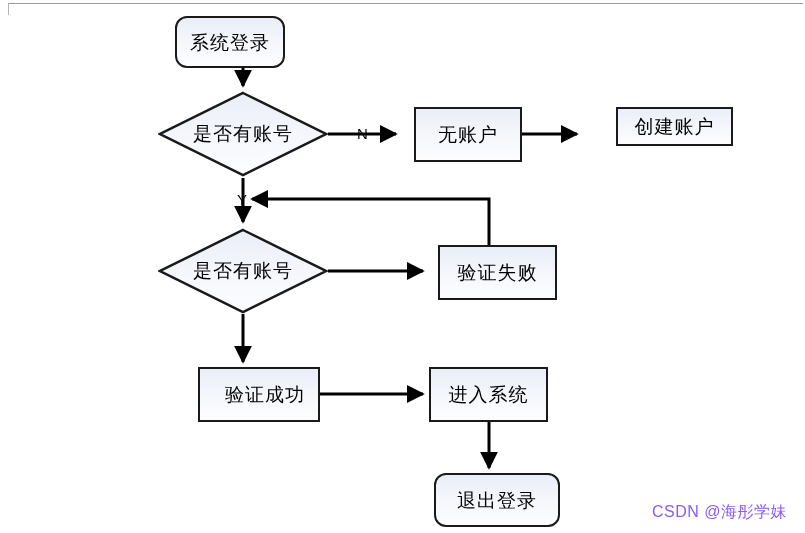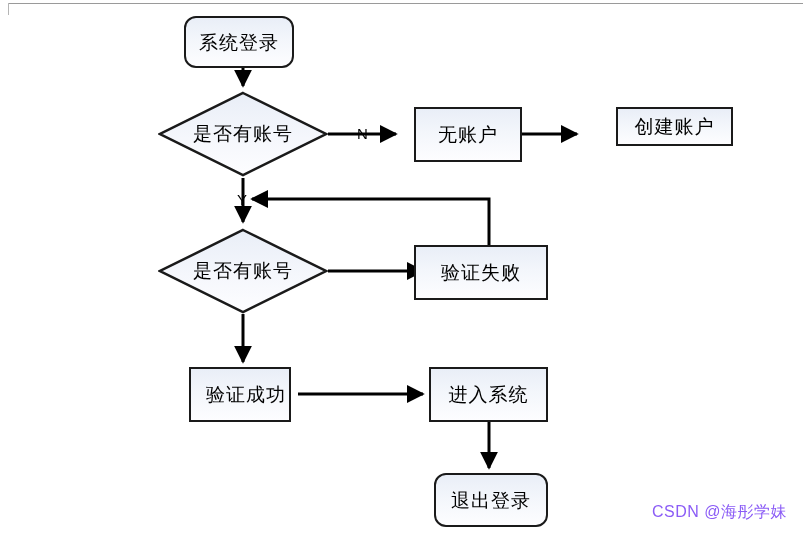--- a/index.html
+++ b/index.html
@@ -154,21 +154,21 @@
 
     <g>
       <line x1="489" y1="422" x2="489" y2="468" stroke="#000000" stroke-width="3" marker-end="url(#arrow)"></line>
     </g>
   </svg>
 
   <span class="edge-label" style="left:357px; top:126px;">N</span>
 
   <span class="edge-label" style="left:237px; top:192px;">Y</span>
 
-  <div class="node rounded" style="left:184px; top:16px; width:110px; height:52px;">
+  <div class="node rounded" style="left:175px; top:16px; width:110px; height:52px;">
     <span class="node-label">系统登录</span>
   </div>
 
   <div class="diamond" style="left:158px; top:91px; width:170px; height:86px;">
     <svg width="170" height="86" viewBox="0 0 170 86" xmlns="http://www.w3.org/2000/svg">
       <defs>
         <linearGradient id="dg1" x1="0" y1="0" x2="0" y2="1">
           <stop offset="0%" stop-color="#e9eef7"></stop>
           <stop offset="55%" stop-color="#f5f7fc"></stop>
           <stop offset="100%" stop-color="#fdfdff"></stop>
@@ -194,31 +194,31 @@
           <stop offset="0%" stop-color="#e9eef7"></stop>
           <stop offset="55%" stop-color="#f5f7fc"></stop>
           <stop offset="100%" stop-color="#fdfdff"></stop>
         </linearGradient>
       </defs>
       <polygon points="85,2 168,43 85,84 2,43" fill="url(#dg2)" stroke="#1a1a1a" stroke-width="2.5"></polygon>
     </svg>
     <div class="diamond-text">是否有账号</div>
   </div>
 
-  <div class="node" style="left:414px; top:245px; width:134px; height:55px;">
+  <div class="node" style="left:438px; top:245px; width:119px; height:55px;">
     <span class="node-label">验证失败</span>
   </div>
 
-  <div class="node" style="left:189px; top:367px; width:102px; height:55px;padding-left:12px;">
+  <div class="node" style="left:198px; top:367px; width:122px; height:55px;padding-left:12px;">
     <span class="node-label">验证成功</span>
   </div>
 
   <div class="node" style="left:429px; top:367px; width:119px; height:55px;">
     <span class="node-label">进入系统</span>
   </div>
 
-  <div class="node rounded" style="left:434px; top:473px; width:114px; height:54px;">
+  <div class="node rounded" style="left:434px; top:473px; width:126px; height:54px;">
     <span class="node-label">退出登录</span>
   </div>
 
   <div id="watermark">CSDN @海彤学妹</div>
 
 </div>
 
 </body></html>

